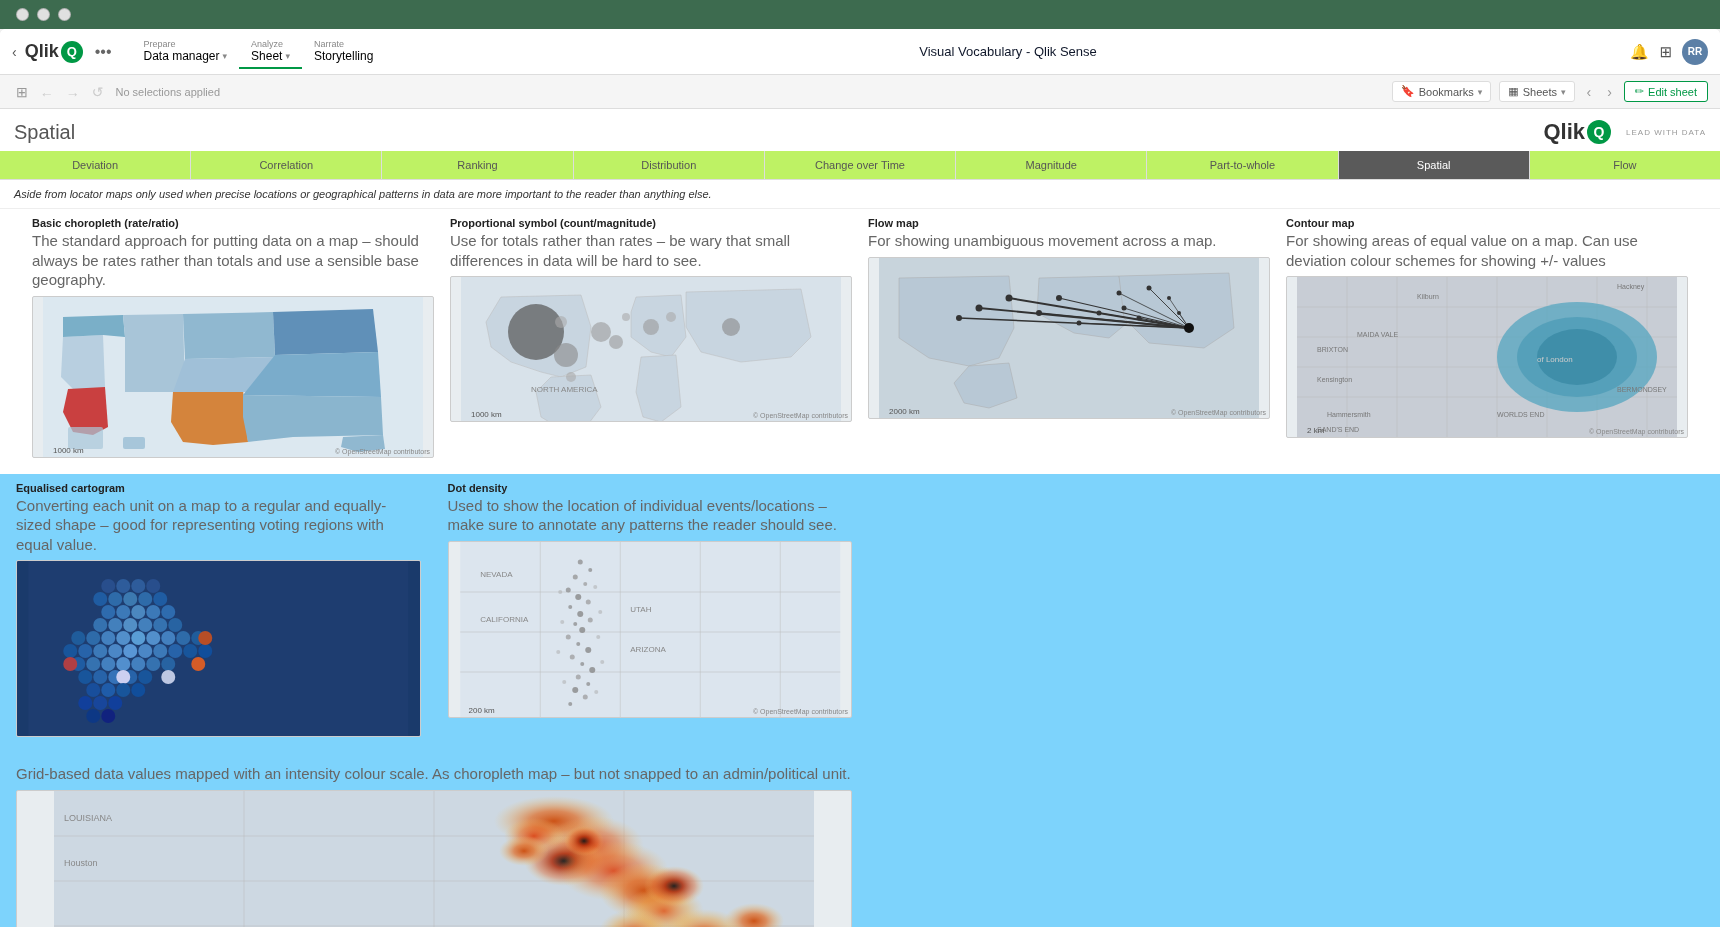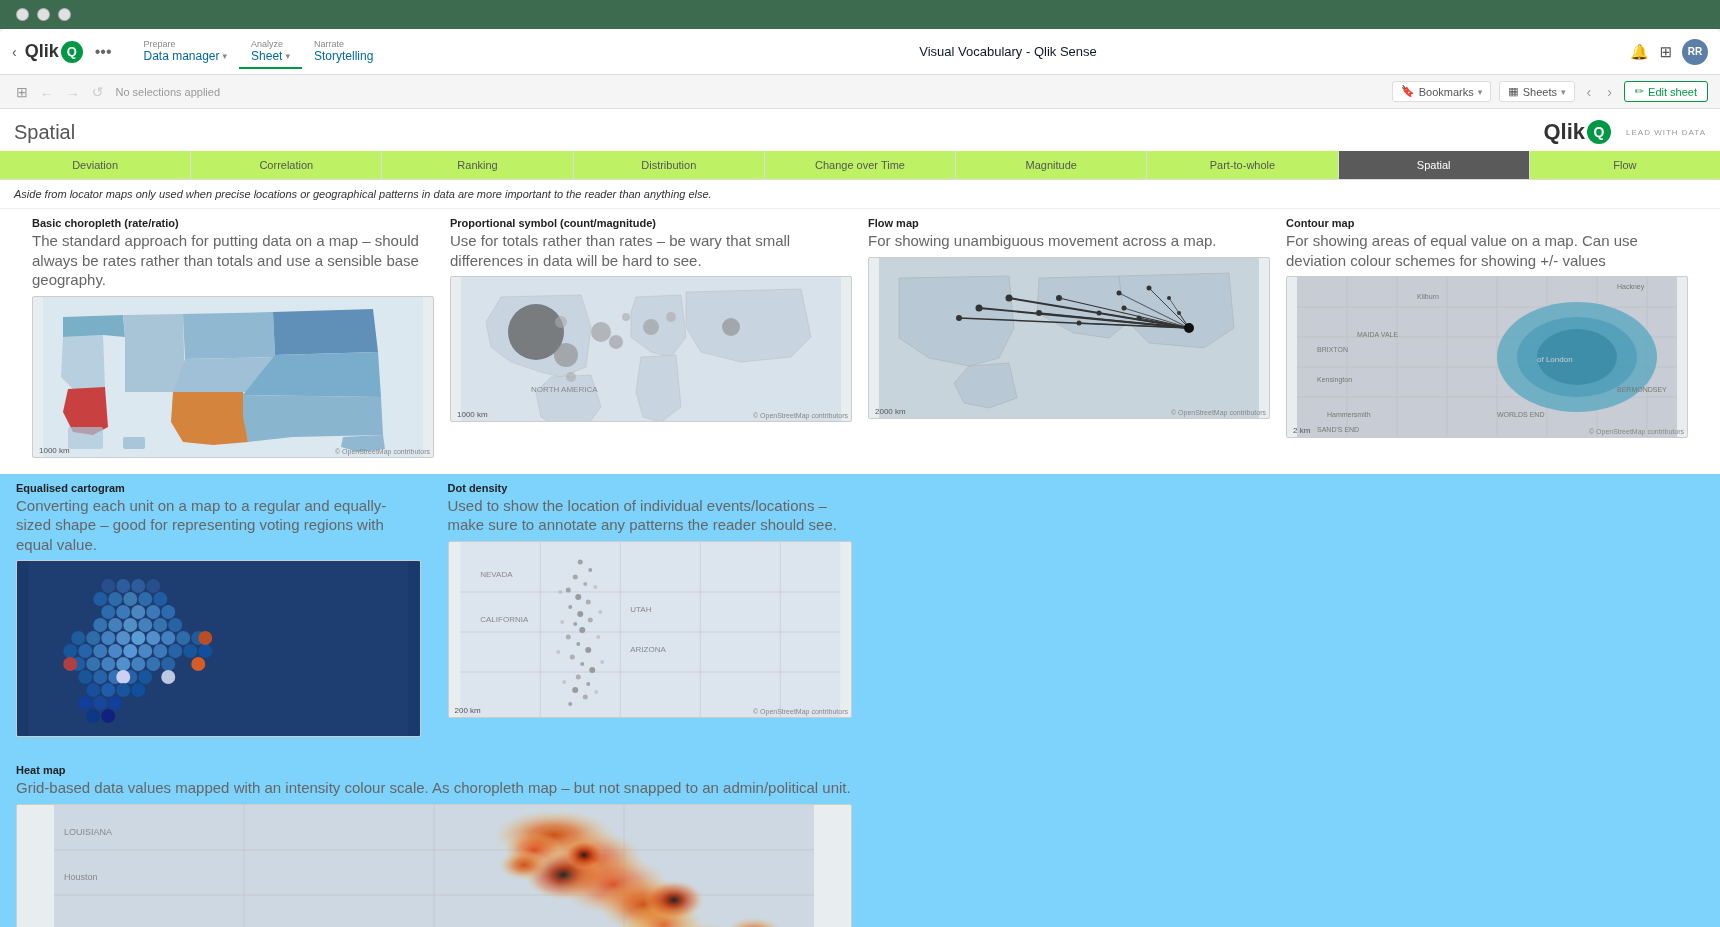--- a/index.html
+++ b/index.html
@@ -48,21 +48,21 @@
       color: white; font-size: 13px; font-weight: bold;
     }
     .nav-dots { color: #666; font-size: 16px; padding: 0 4px; cursor: pointer; }
     .nav-sections { display: flex; gap: 0; margin-left: 8px; }
     .nav-section {
       padding: 4px 12px;
       cursor: pointer;
       border-bottom: 2px solid transparent;
     }
     .nav-section .nav-section-sub { font-size: 9px; color: #888; }
-    .nav-section .nav-section-main { font-size: 12px; color: #0369a1; font-weight: 500; }
+    .nav-section .nav-section-main { font-size: 12px; color: #000000; font-weight: 500; }
     .nav-section.active { border-bottom-color: #009845; }
     .nav-section-dropdown { display: flex; align-items: center; gap: 3px; }
     .dropdown-arrow { font-size: 9px; color: #888; }
     .app-title {
       flex: 1; text-align: center; font-size: 13px; font-weight: 500; color: #0f172a;
     }
     .nav-right { display: flex; align-items: center; gap: 10px; margin-left: auto; }
     .nav-icon { color: #555; font-size: 15px; cursor: pointer; }
     .user-avatar {
       width: 26px; height: 26px; border-radius: 50%; background: #5b7fa6;
@@ -149,21 +149,21 @@
       border-radius: 2px;
       overflow: hidden;
       position: relative;
     }
 
     .copyright-text {
       position: absolute; bottom: 2px; right: 3px;
       font-size: 7px; color: #888;
     }
     .scale-text {
-      position: absolute; bottom: 2px; left: 6px;
+      position: absolute; bottom: 2px; left: 20px;
       font-size: 8px; color: #555;
     }
   </style>
 </head>
 <body>
 
 <div class="window-chrome">
   <span class="traffic-light"></span>
   <span class="traffic-light"></span>
   <span class="traffic-light"></span>
@@ -572,21 +572,20 @@
             <circle cx="98" cy="110" r="2" fill="#aaa" opacity="0.5"></circle>
             <circle cx="104" cy="140" r="2" fill="#aaa" opacity="0.5"></circle>
           </svg>
           <div class="scale-text">200 km</div>
           <div class="copyright-text">© OpenStreetMap contributors</div>
         </div>
       </div>
     </div>
 
     <div class="chart-cell" style="grid-column: span 2;">
-      <div class="chart-title">Heat map</div>
       <div class="chart-desc">Grid-based data values mapped with an intensity colour scale. As choropleth map – but not snapped to an admin/political unit.</div>
       <div class="chart-visual">
         <div style="height:175px;position:relative;overflow:hidden;">
           <svg viewBox="0 0 760 175" width="100%" height="175" style="display:block;">
             <rect width="760" height="175" fill="#c8d5de"></rect>
 
             <rect width="760" height="175" fill="#cdd8e2"></rect>
 
             <line x1="0" y1="45" x2="760" y2="45" stroke="#bbb" stroke-width="0.5"></line>
             <line x1="0" y1="90" x2="760" y2="90" stroke="#bbb" stroke-width="0.5"></line>

